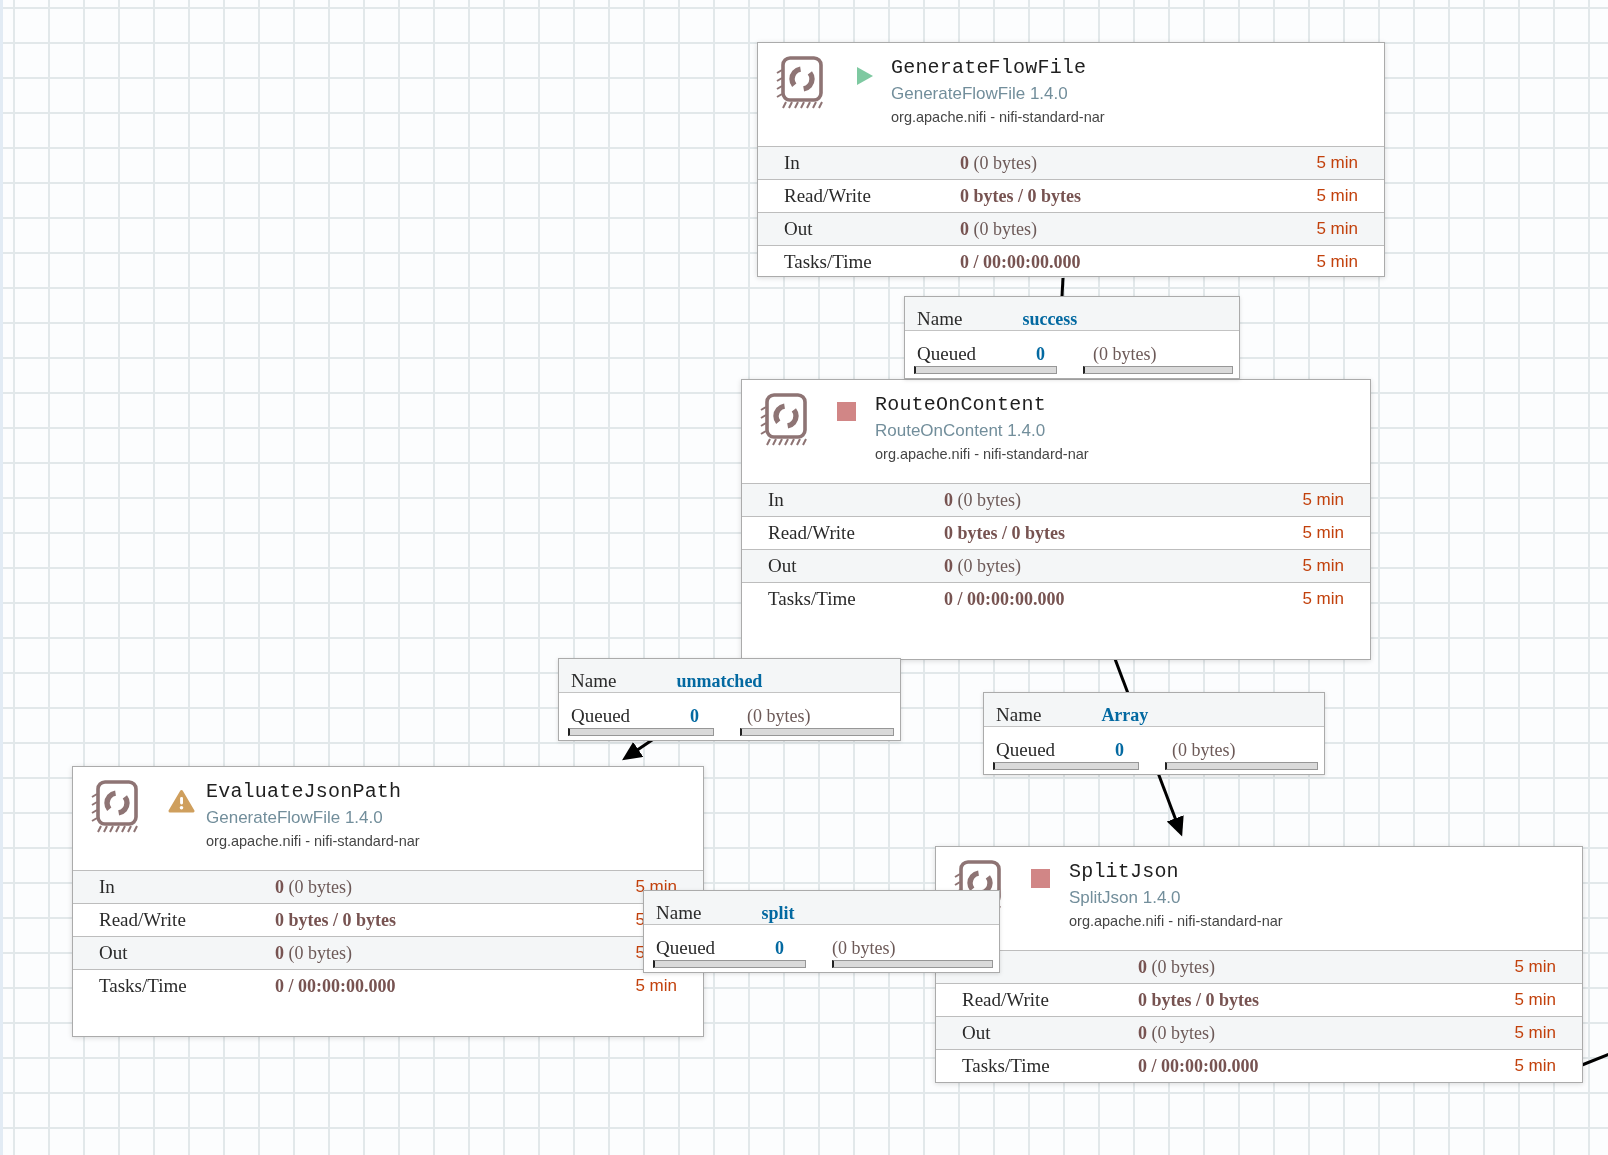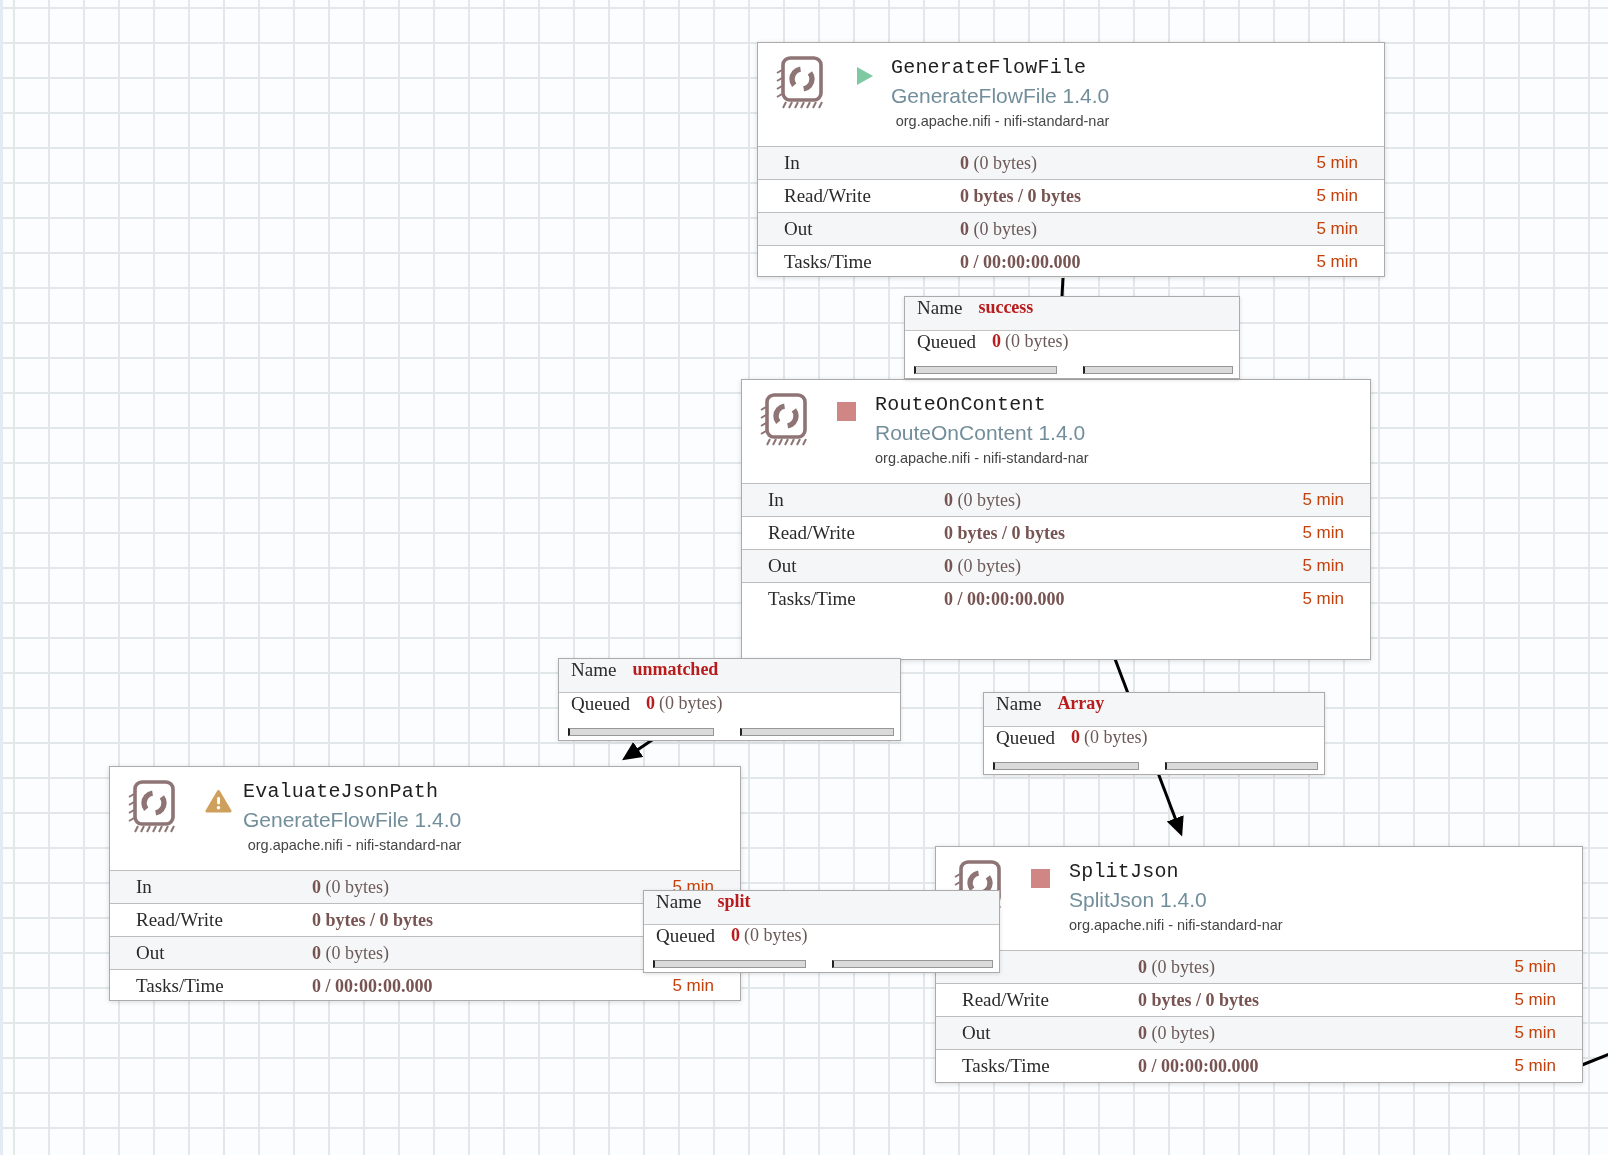--- a/index.html
+++ b/index.html
@@ -19,40 +19,40 @@
 
   .processor{
     position:absolute;background:#ffffff;border:1px solid #ababab;
     box-shadow:0 1px 5px rgba(0,0,0,0.14);z-index:2;box-sizing:border-box;
   }
   .proc-header{position:relative;height:103px;}
   .proc-icon{position:absolute;left:16px;top:11px;}
   .run-status{position:absolute;left:95px;top:22px;}
   .proc-titles{position:absolute;left:133px;top:13px;}
   .proc-name{font-size:20px;color:#1f1f1f;letter-spacing:0.2px;font-family:Liberation Mono, monospace;}
-  .proc-type{font-size:21px;color:#728e9b;margin-top:5px;}
+  .proc-type{font-size:17px;color:#728e9b;margin-top:5px;}
   .proc-bundle{font-size:14.5px;color:#454545;margin-top:5px;text-align:right;}
   .stats-row{
     height:33px;display:flex;align-items:center;
     border-top:1px solid #bdbdbd;padding:0 26px;box-sizing:border-box;gap:36px;
   }
   .stats-row.odd{background:#f4f6f7;}
   .row-label{font-family:"Liberation Serif",serif;font-size:19px;color:#2a2a2a;width:140px;flex-shrink:0;}
   .row-value{font-family:"Liberation Serif",serif;font-size:18px;color:#6d5a58;white-space:nowrap;}
   .row-value b{color:#775351;font-weight:bold;}
   .row-window{margin-left:auto;font-size:17px;color:#c2410c;}
 
   .conn-label{
     position:absolute;background:#ffffff;border:1px solid #ababab;
     box-shadow:0 1px 4px rgba(0,0,0,0.13);z-index:3;box-sizing:border-box;
   }
-  .conn-row{height:34px;display:flex;align-items:flex-start;padding:0 12px;
-    font-family:"Liberation Serif",serif;font-size:19px;color:#2a2a2a;}
+  .conn-row{height:34px;display:flex;align-items:flex-end;padding:0 12px;
+    font-family:"Liberation Serif",serif;font-size:19px;color:#2a2a2a;gap:44px;}
   .conn-row.name-row{background:#f4f6f7;border-bottom:1px solid #c3c3c3;height:33px;}
-  .conn-val{margin-left:16px;font-size:18px;font-weight:bold;color:#b91c1c;}
+  .conn-val{margin-left:16px;font-size:18px;font-weight:bold;color:#0369a1;}
   .conn-rest{font-family:"Liberation Serif",serif;font-size:18px;color:#6d5a58;margin-left:4px;}
   .conn-bars{display:flex;padding:1px 6px 4px 9px;gap:26px;}
   .bar{height:6px;background:#dadada;border:1px solid #979797;border-left:2px solid #222;}
   .bar-count{width:44%;}
   .bar-size{flex:1;}
 </style>
 </head>
 <body>
 
 <div class="canvas-left-edge"></div>
@@ -154,21 +154,21 @@
     <span class="row-value"><b>0</b><span> (0 bytes)</span></span>
     <span class="row-window">5 min</span>
   </div>
   <div class="stats-row">
     <span class="row-label">Tasks/Time</span>
     <span class="row-value"><b>0 / 00:00:00.000</b><span></span></span>
     <span class="row-window">5 min</span>
   </div>
 </div>
 
-<div class="processor" style="left:72px;top:766px;width:632px;height:235px;margin-left:37px;">
+<div class="processor" style="left:72px;top:766px;width:632px;height:271px;">
   <div class="proc-header">
     <span class="proc-icon">
       <svg width="52" height="58" viewBox="0 0 52 58">
         <g stroke="#8e7474" fill="none">
           <rect x="9" y="4" width="38" height="42" rx="7" stroke-width="3.6"></rect>
           <circle cx="28" cy="25" r="10" stroke-width="5.4" stroke-dasharray="20.9 10.5" stroke-dashoffset="7"></circle>
         </g>
         <g stroke="#8e7474" stroke-width="2">
           <path d="M12 48 l-3 6 M18 48 l-3 6 M24 48 l-3 6 M30 48 l-3 6 M36 48 l-3 6 M42 48 l-3 6 M48 48 l-3 6"></path>
           <path d="M8 16 l-5 3 M8 24 l-5 3 M8 32 l-5 3 M8 40 l-5 3"></path>

